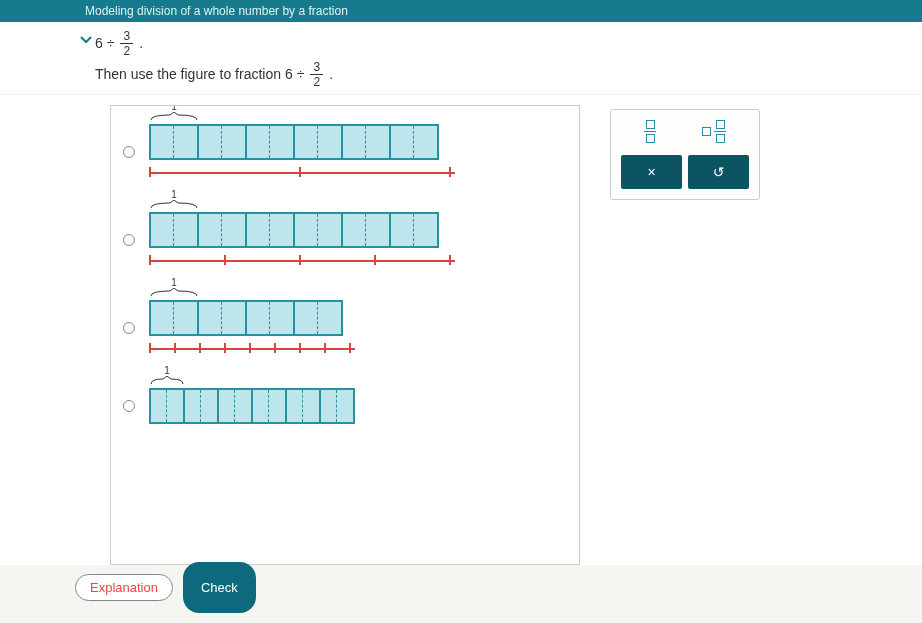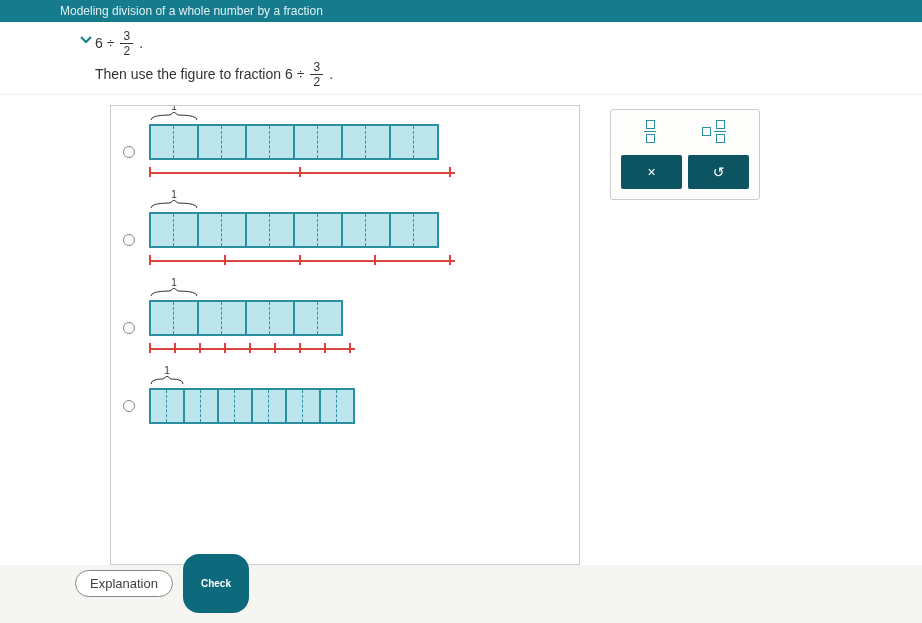--- a/index.html
+++ b/index.html
@@ -10,21 +10,21 @@
     height: 623px;
     overflow: hidden;
     position: relative;
   }
   .header {
     background: #167b8c;
     color: #dff2f4;
     height: 22px;
     display: flex;
     align-items: center;
-    padding-left: 60px;
+    padding-left: 85px;
     font-size: 12px;
   }
   .body-wrap {
     background: #fff;
     margin: 0;
   }
   .prompt-area {
     padding: 8px 10px 6px 95px;
     font-size: 14px;
     color: #333;
@@ -186,32 +186,31 @@
     left: 75px;
     display: flex;
     gap: 10px;
     align-items: center;
   }
   .btn-outline {
     border: 1.5px solid #888;
     border-radius: 16px;
     padding: 5px 14px;
     font-size: 13px;
-    color: #404040;
+    color: #ef4444;
     background: #fff;
     cursor: pointer;
   }
   .btn-solid {
     background: #0d6a7c;
     color: #fff;
     border-radius: 16px;
-    padding: 24px 18px;
-    font-size: 10px;
+    padding: 18px 18px;
+    font-size: 13px;
     cursor: pointer;
-    font-weight: bold;
   }
 </style>
 </head>
 <body>
 
 <div class="header">
   <span>Modeling division of a whole number by a fraction</span>
 </div>
 
 <div class="body-wrap">

